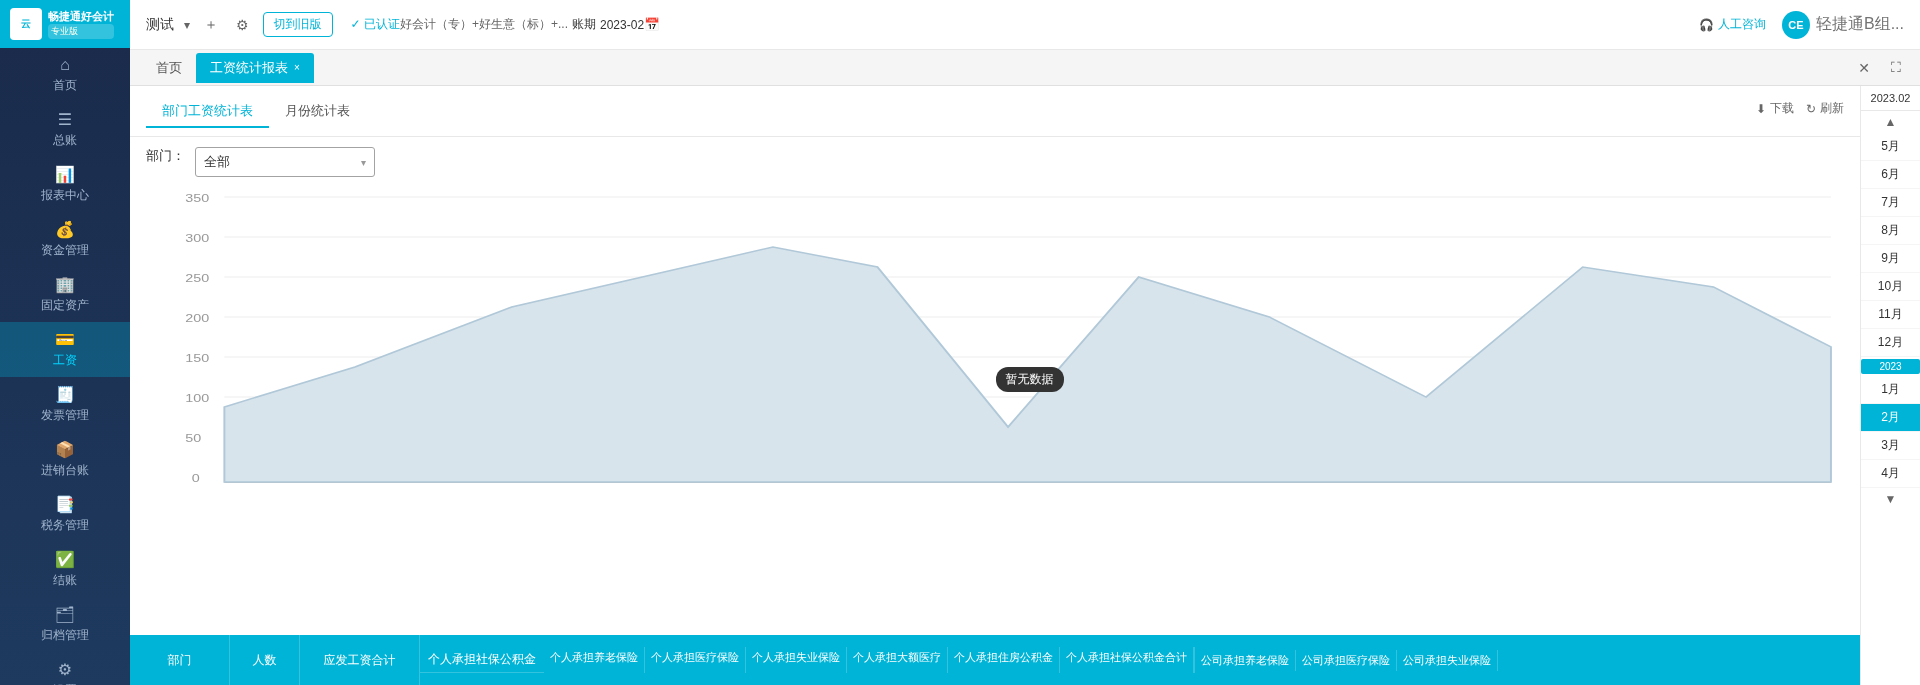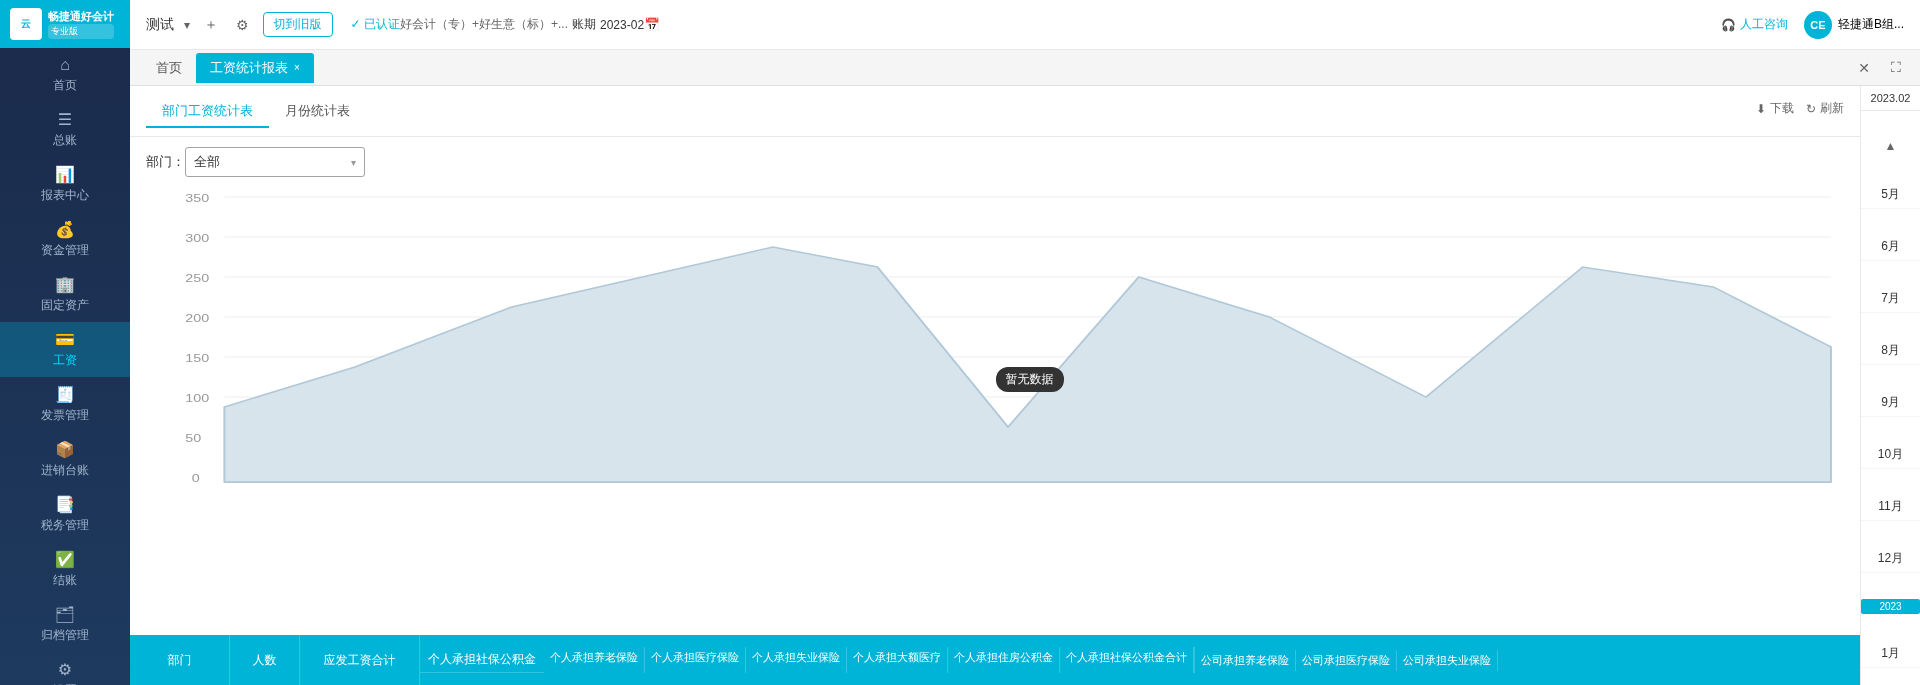--- a/index.html
+++ b/index.html
@@ -94,21 +94,21 @@
       font-size: 12px;
     }
     .topbar-status { display: flex; align-items: center; margin-left: 8px; }
     .topbar-certified { color: #00b4d8; font-size: 12px; }
     .topbar-tags { color: #666; font-size: 12px; }
     .topbar-period { color: #333; font-size: 12px; margin-left: 4px; }
     .topbar-right { margin-left: auto; display: flex; align-items: center; gap: 16px; }
     .topbar-help { color: #00b4d8; font-size: 12px; cursor: pointer; display: flex; align-items: center; gap: 4px; }
     .topbar-user { display: flex; align-items: center; gap: 6px; cursor: pointer; }
     .topbar-avatar { width: 28px; height: 28px; border-radius: 50%; background: #00b4d8; display: flex; align-items: center; justify-content: center; color: white; font-size: 11px; font-weight: bold; }
-    .topbar-username { font-size: 12px; color: #000000; }
+    .topbar-username { font-size: 16px; color: #737373; }
 
     
     .tabbar {
       background: #f5f5f5;
       display: flex;
       align-items: center;
       padding: 0 12px;
       height: 36px;
       border-bottom: 1px solid #e0e0e0;
       flex-shrink: 0;
@@ -177,23 +177,22 @@
       align-items: center;
       gap: 4px;
       color: #666;
       cursor: pointer;
       font-size: 12px;
     }
 
     
     .filter-bar {
       display: flex;
-      align-items: center;
       padding: 10px 16px;
-      gap: 0;
+      gap: 10px;
       flex-shrink: 0;
       background: white;
     }
     .filter-label { font-size: 13px; color: #333; }
     .filter-select {
       width: 180px;
       height: 30px;
       border: 1px solid #a3a3a3;
       border-radius: 3px;
       padding: 8px 8px;
@@ -272,21 +271,20 @@
     
     .right-panel {
       width: 60px;
       background: white;
       border-left: 1px solid #e8e8e8;
       display: flex;
       flex-direction: column;
       align-items: center;
       flex-shrink: 0;
       overflow-y: auto;
-      gap: 24px;
     }
     .date-panel-header {
       padding: 6px 4px;
       font-size: 11px;
       color: #333;
       text-align: center;
       border-bottom: 1px solid #e8e8e8;
       width: 100%;
     }
     .date-nav-btn {

